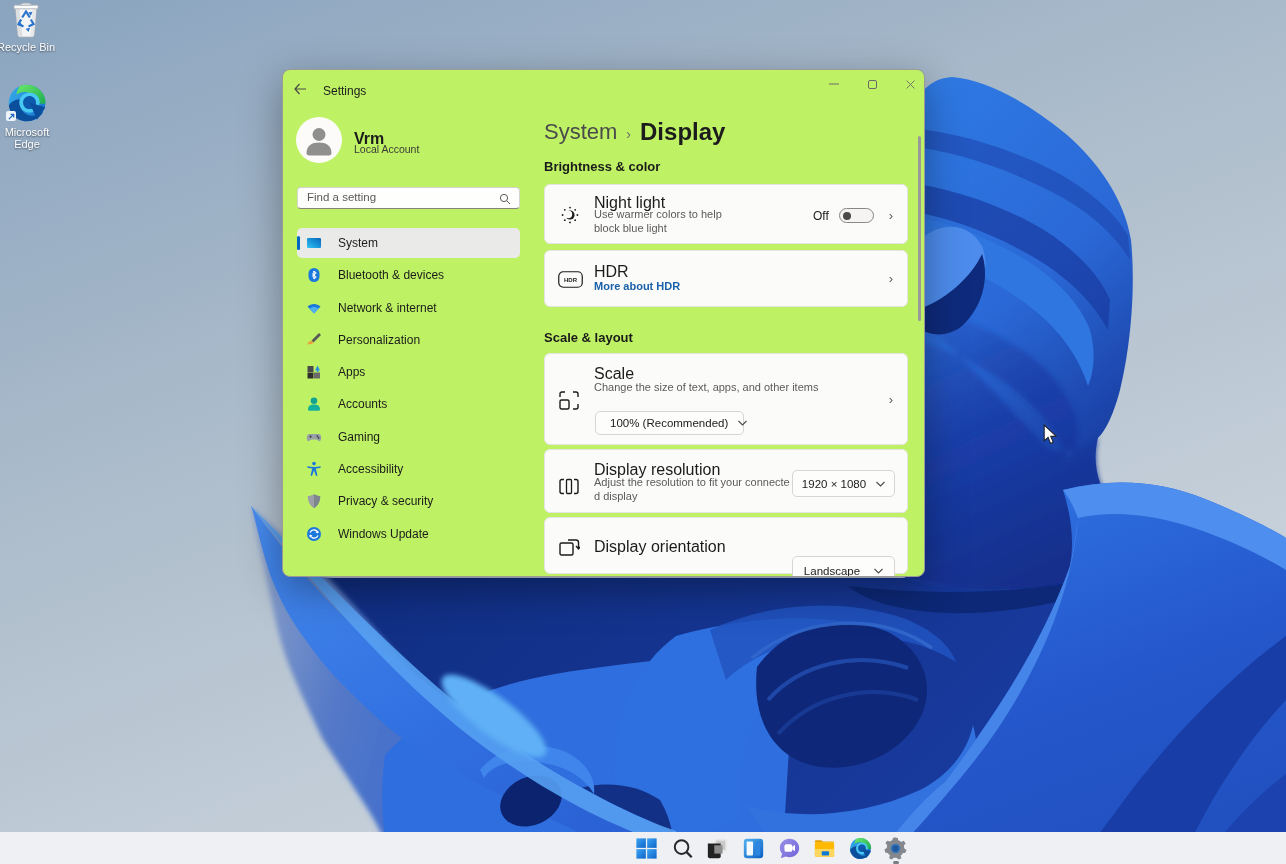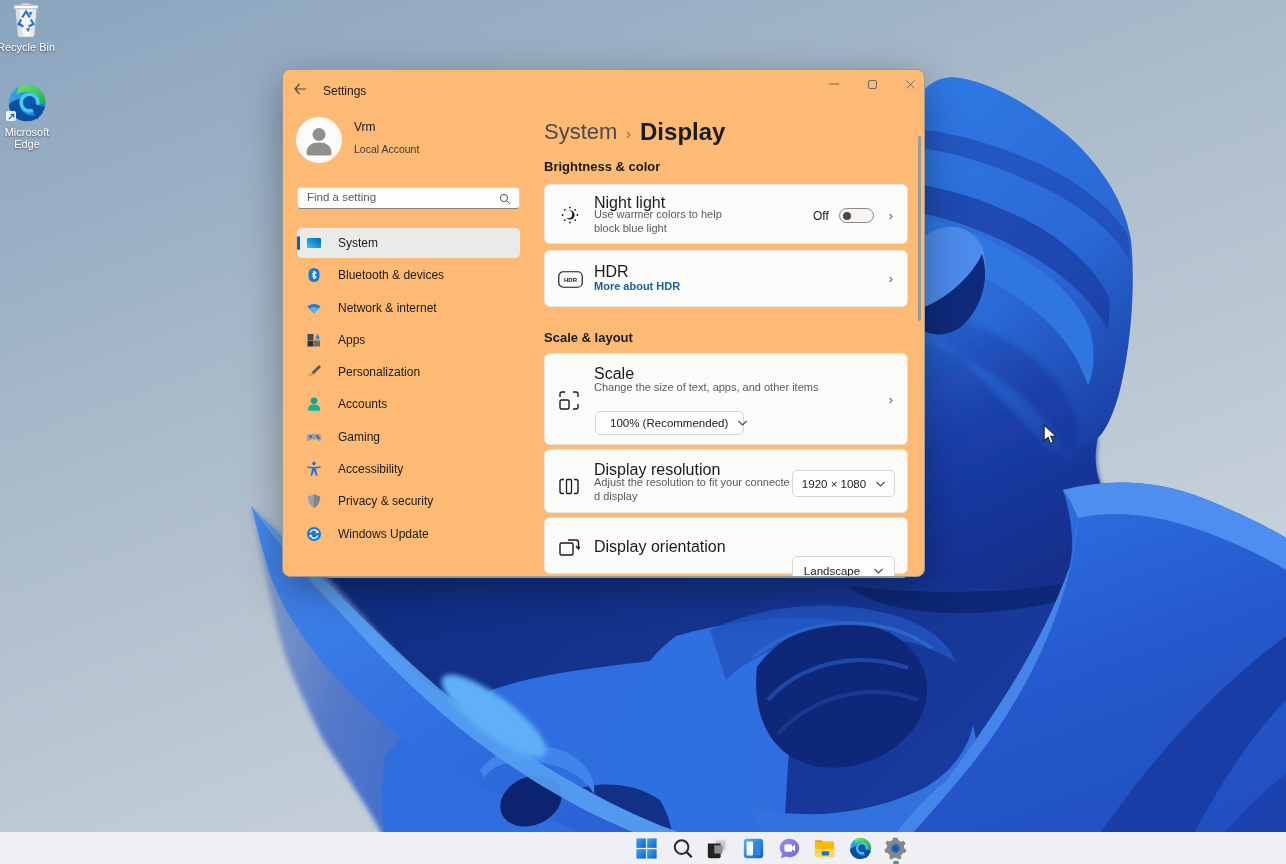--- a/index.html
+++ b/index.html
@@ -2,21 +2,21 @@
 <html><head>
 <meta charset="utf-8">
 <style>
   * { margin:0; padding:0; box-sizing:border-box; }
   html,body { width:1286px; height:864px; overflow:hidden; font-family:"Liberation Sans", sans-serif; }
   #desktop { position:relative; width:1286px; height:864px; background:#aebfce; }
   #wall { position:absolute; left:0; top:0; }
   .dicon { position:absolute; width:76px; text-align:center; color:#fff; font-size:11px; text-shadow:0 1px 2px rgba(0,0,0,.55); }
   
   #win { position:absolute; left:282px; top:69px; width:643px; height:508px;
-         background:#fdba74; border:1px solid #9a9a98; border-radius:8px;
+         background:#bef264; border:1px solid #9a9a98; border-radius:8px;
          box-shadow:0 12px 40px rgba(0,0,0,.35); overflow:hidden; }
   .tbtn { position:absolute; top:0; width:38px; height:28px; color:#4a4a4a; font-size:11px;
           display:flex; align-items:center; justify-content:center; }
   #sidebar { position:absolute; left:14px; top:34px; width:223px; }
   .nav { position:relative; height:30px; margin-bottom:2.3px; display:flex; align-items:center;
          border-radius:5px; font-size:12px; color:#1b1b1b; }
   .nav .ic { width:16px; height:16px; margin-left:9px; margin-right:16px; flex:none; }
   .seclabel { font-size:13px; font-weight:bold; color:#1b1b1b; }
   .card { position:absolute; left:261px; width:364px; background:#fbfbfa; border:1px solid #e6e4e2;
           border-radius:6px; }
@@ -184,21 +184,21 @@
         <svg width="9" height="9" viewBox="0 0 9 9">
           <path d="M0.5 0.5 L8.5 8.5 M8.5 0.5 L0.5 8.5" stroke="#6a6a6a" stroke-width="0.9"></path>
         </svg>
       </div>
 
     <div style="position:absolute;left:13px;top:47px;width:46px;height:46px;border-radius:50%;background:#fcfbfa;"></div>
     <svg style="position:absolute;left:13px;top:47px;" width="46" height="46" viewBox="0 0 46 46">
       <circle cx="23" cy="17.5" r="6.5" fill="#8f8f8d"></circle>
       <path d="M10.5 36 C10.5 28.5 16 25.5 23 25.5 C30 25.5 35.5 28.5 35.5 36 C35.5 38 34 38.5 32 38.5 L14 38.5 C12 38.5 10.5 38 10.5 36 Z" fill="#8f8f8d"></path>
     </svg>
-    <div style="position:absolute;left:71px;top:50px;font-size:12px;font-weight:normal;color:#1b1b1b;">Vrm</div>
+    <div style="position:absolute;left:71px;top:60px;font-size:16px;font-weight:bold;color:#1b1b1b;">Vrm</div>
     <div style="position:absolute;left:71px;top:73px;font-size:10.5px;color:#3a3a38;">Local Account</div>
 
     <div style="position:absolute;left:14px;top:117px;width:223px;height:22px;background:#fefefd;border:1px solid #d5d2cf;border-bottom-color:#86827e;border-radius:4px;">
       <div style="position:absolute;left:9px;top:3px;font-size:11.5px;color:#5c5a57;">Find a setting</div>
       <svg style="position:absolute;right:8px;top:5px;" width="12" height="12" viewBox="0 0 12 12">
           <circle cx="5" cy="5" r="3.6" stroke="#5c5a57" stroke-width="1" fill="none"></circle>
           <path d="M7.8 7.8 L11 11" stroke="#5c5a57" stroke-width="1"></path>
         </svg>
     </div>
 
@@ -226,34 +226,34 @@
       </div>
       <div class="nav">
         <svg class="ic" viewBox="0 0 16 16">
             <path d="M8 13.5 L1.5 6.5 C5 3 11 3 14.5 6.5 Z" fill="#1b78dc"></path>
             <path d="M8 13.5 L3.5 8.7 C6 6.5 10 6.5 12.5 8.7 Z" fill="#51b0f0"></path>
           </svg>
         <span>Network &amp; internet</span>
       </div>
       <div class="nav">
         <svg class="ic" viewBox="0 0 16 16">
+            <path d="M13 1 L15 3 L7.5 10.5 L5.5 8.5 Z" fill="#585858"></path>
+            <path d="M5.5 8.5 L7.5 10.5 L6.5 11.5 C5.5 12.5 4 12.5 3 11.7 C2 13 1.5 13.2 0.8 13.4 C1.8 12.6 1.6 12.4 1.8 11.2 C2 9.8 3.4 8.9 4.6 9.3 Z" fill="#e8a33d"></path>
+          </svg>
+        <span>Personalization</span>
+      </div>
+      <div class="nav">
+        <svg class="ic" viewBox="0 0 16 16">
             <rect x="1.5" y="2" width="6" height="6" fill="#4a4a4a"></rect>
             <rect x="1.5" y="8.5" width="6" height="6" fill="#2e2e2e"></rect>
             <rect x="8" y="8.5" width="6" height="6" fill="#6a6a6a"></rect>
             <path d="M9 6.5 L11.5 1.5 L14 6.5 Z" fill="#2a8fe0"></path>
             <rect x="10.8" y="4.5" width="1.6" height="3.5" fill="#2a8fe0"></rect>
           </svg>
         <span>Apps</span>
-      </div>
-      <div class="nav">
-        <svg class="ic" viewBox="0 0 16 16">
-            <path d="M13 1 L15 3 L7.5 10.5 L5.5 8.5 Z" fill="#585858"></path>
-            <path d="M5.5 8.5 L7.5 10.5 L6.5 11.5 C5.5 12.5 4 12.5 3 11.7 C2 13 1.5 13.2 0.8 13.4 C1.8 12.6 1.6 12.4 1.8 11.2 C2 9.8 3.4 8.9 4.6 9.3 Z" fill="#e8a33d"></path>
-          </svg>
-        <span>Personalization</span>
       </div>
       <div class="nav">
         <svg class="ic" viewBox="0 0 16 16">
             <circle cx="8" cy="4.8" r="3.3" fill="#12a292"></circle>
             <path d="M2 13.5 C2 9.8 4.6 8.6 8 8.6 C11.4 8.6 14 9.8 14 13.5 C14 14.4 13.3 14.8 12.2 14.8 L3.8 14.8 C2.7 14.8 2 14.4 2 13.5 Z" fill="#14b09e"></path>
           </svg>
         <span>Accounts</span>
       </div>
       <div class="nav">
         <svg class="ic" viewBox="0 0 16 16">

